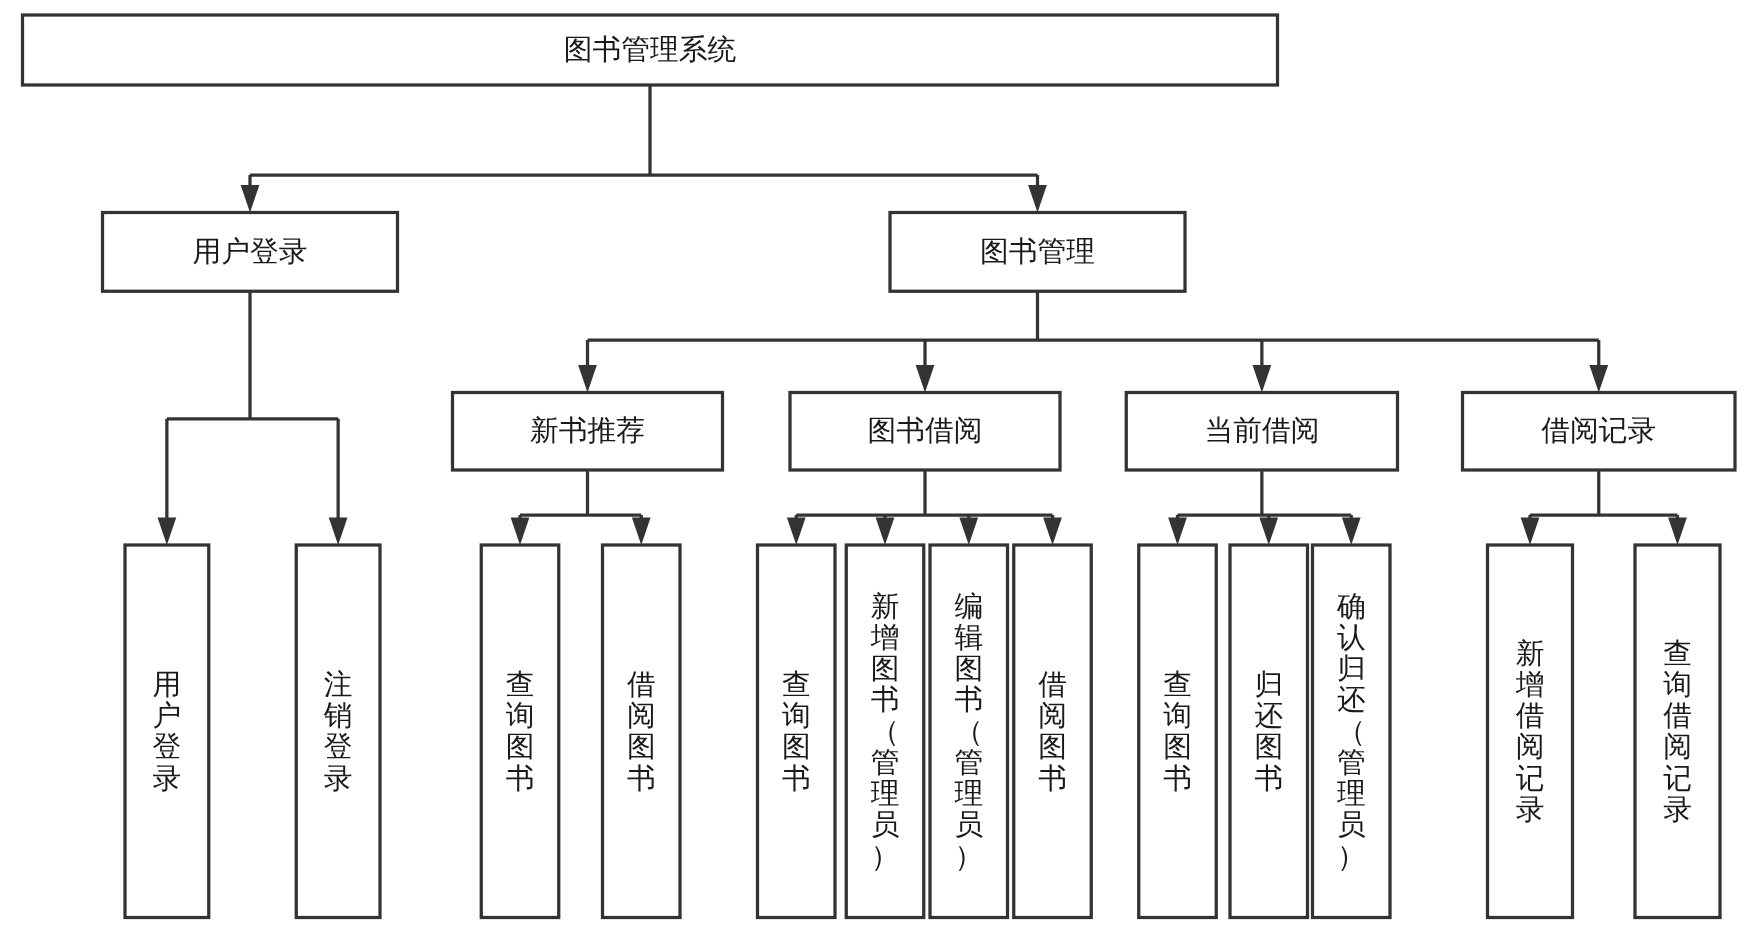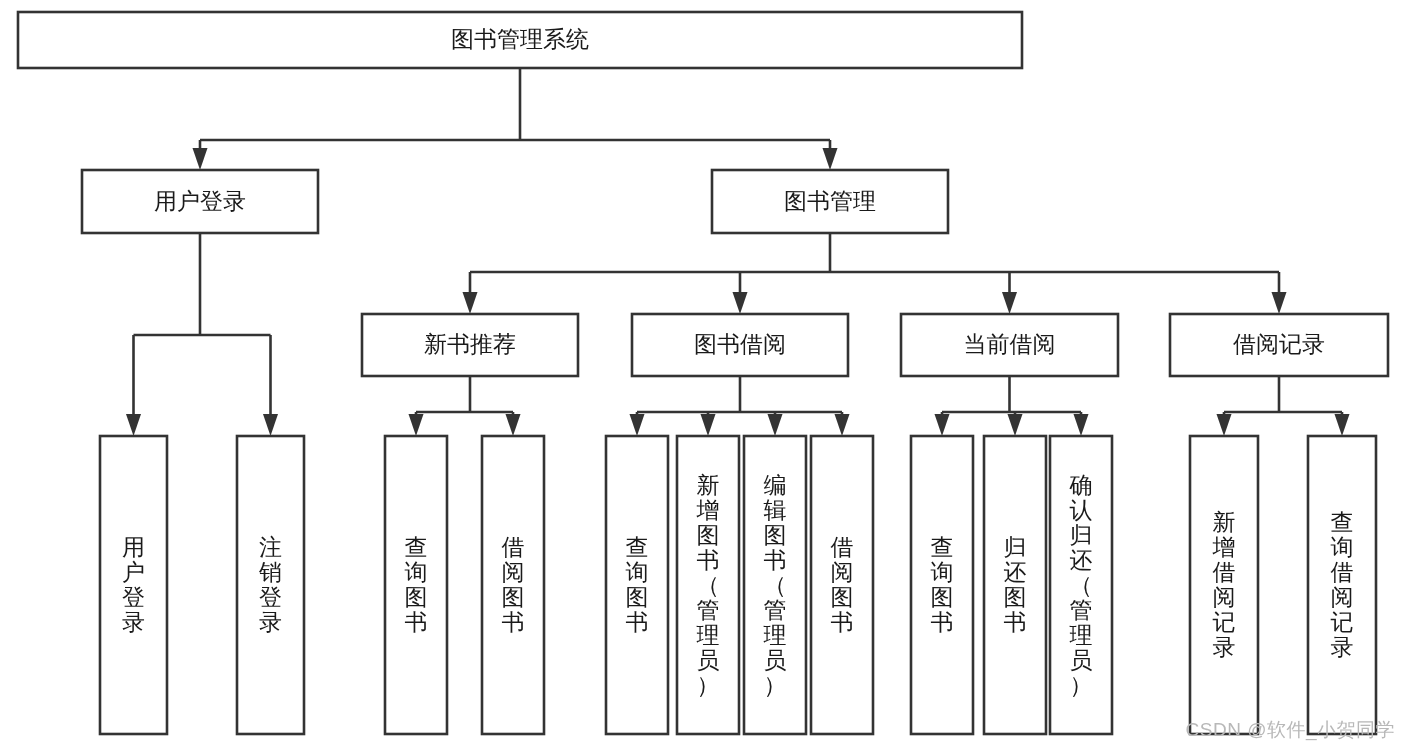--- a/index.html
+++ b/index.html
@@ -203,15 +203,14 @@
           <rect x="1190" y="436" width="68" height="298" class="node-box"></rect>
           <text x="1224" class="leaf-label-v"><tspan x="1224" y="530">新</tspan><tspan x="1224" y="555">增</tspan><tspan x="1224" y="580">借</tspan><tspan x="1224" y="605">阅</tspan><tspan x="1224" y="630">记</tspan><tspan x="1224" y="655">录</tspan></text>
         </g>
         <g>
           <rect x="1308" y="436" width="68" height="298" class="node-box"></rect>
           <text x="1342" class="leaf-label-v"><tspan x="1342" y="530">查</tspan><tspan x="1342" y="555">询</tspan><tspan x="1342" y="580">借</tspan><tspan x="1342" y="605">阅</tspan><tspan x="1342" y="630">记</tspan><tspan x="1342" y="655">录</tspan></text>
         </g>
       </g>
   </svg>
 
-  <div class="watermark">CSDN @软件_小贺同学</div>
 
 </div>
 
 </body></html>

